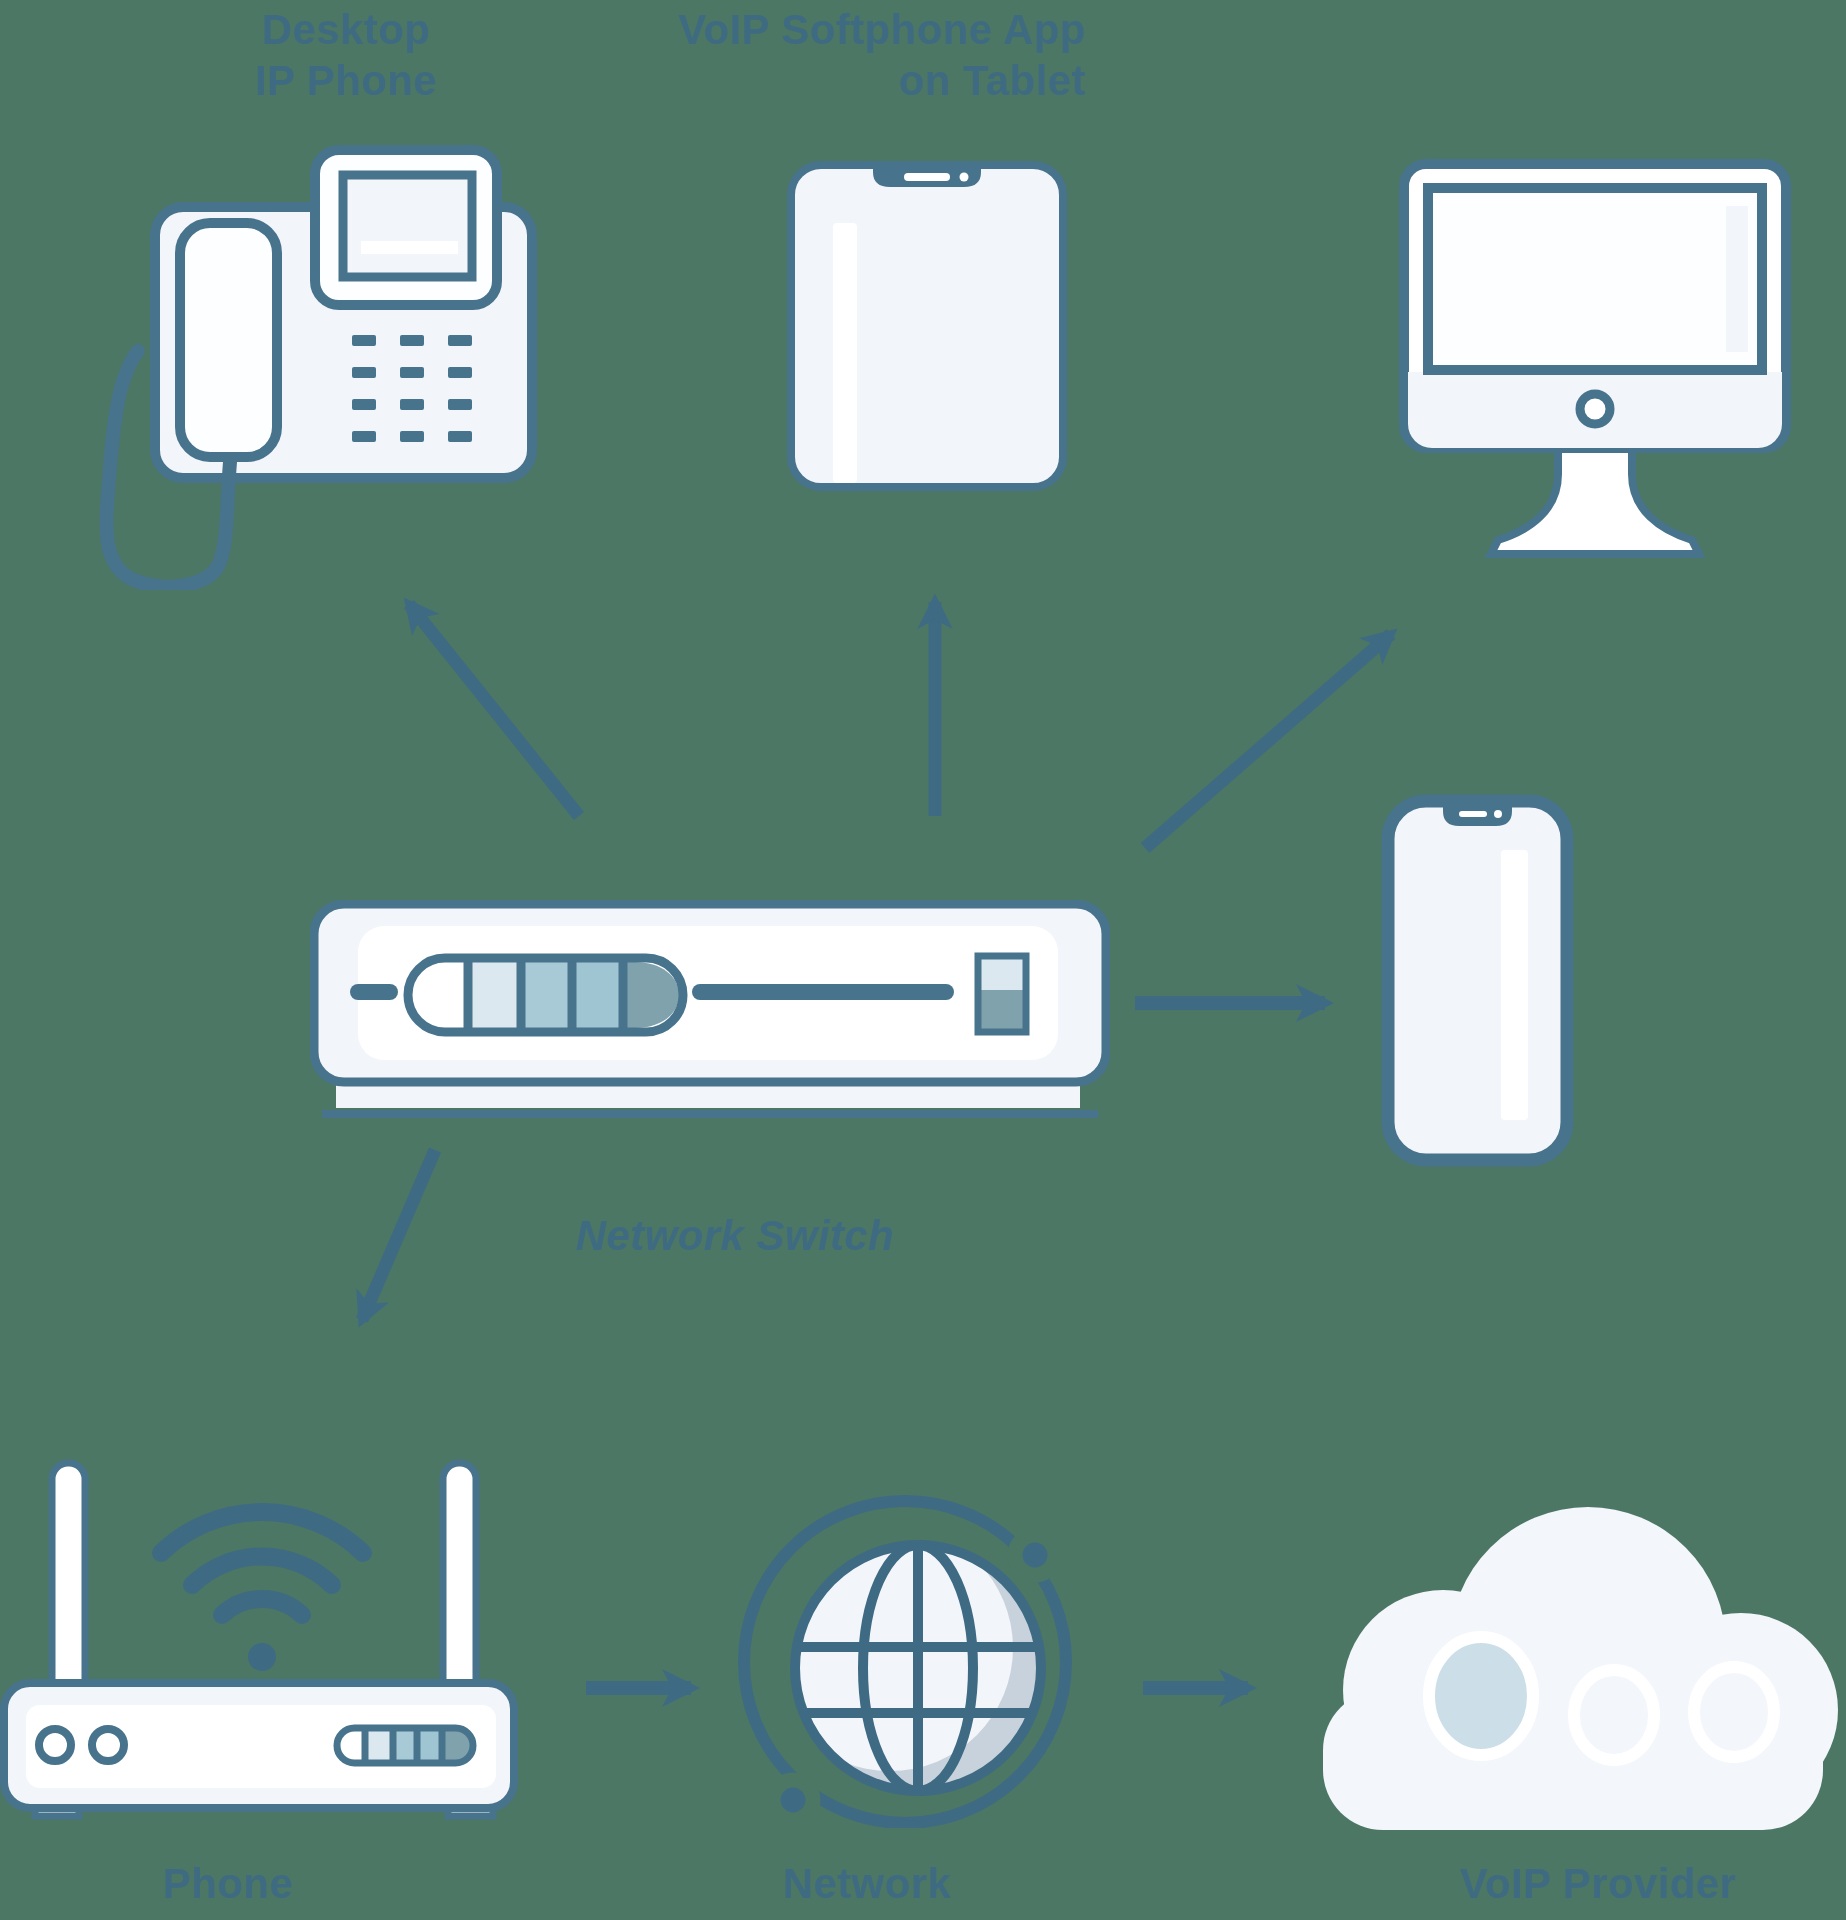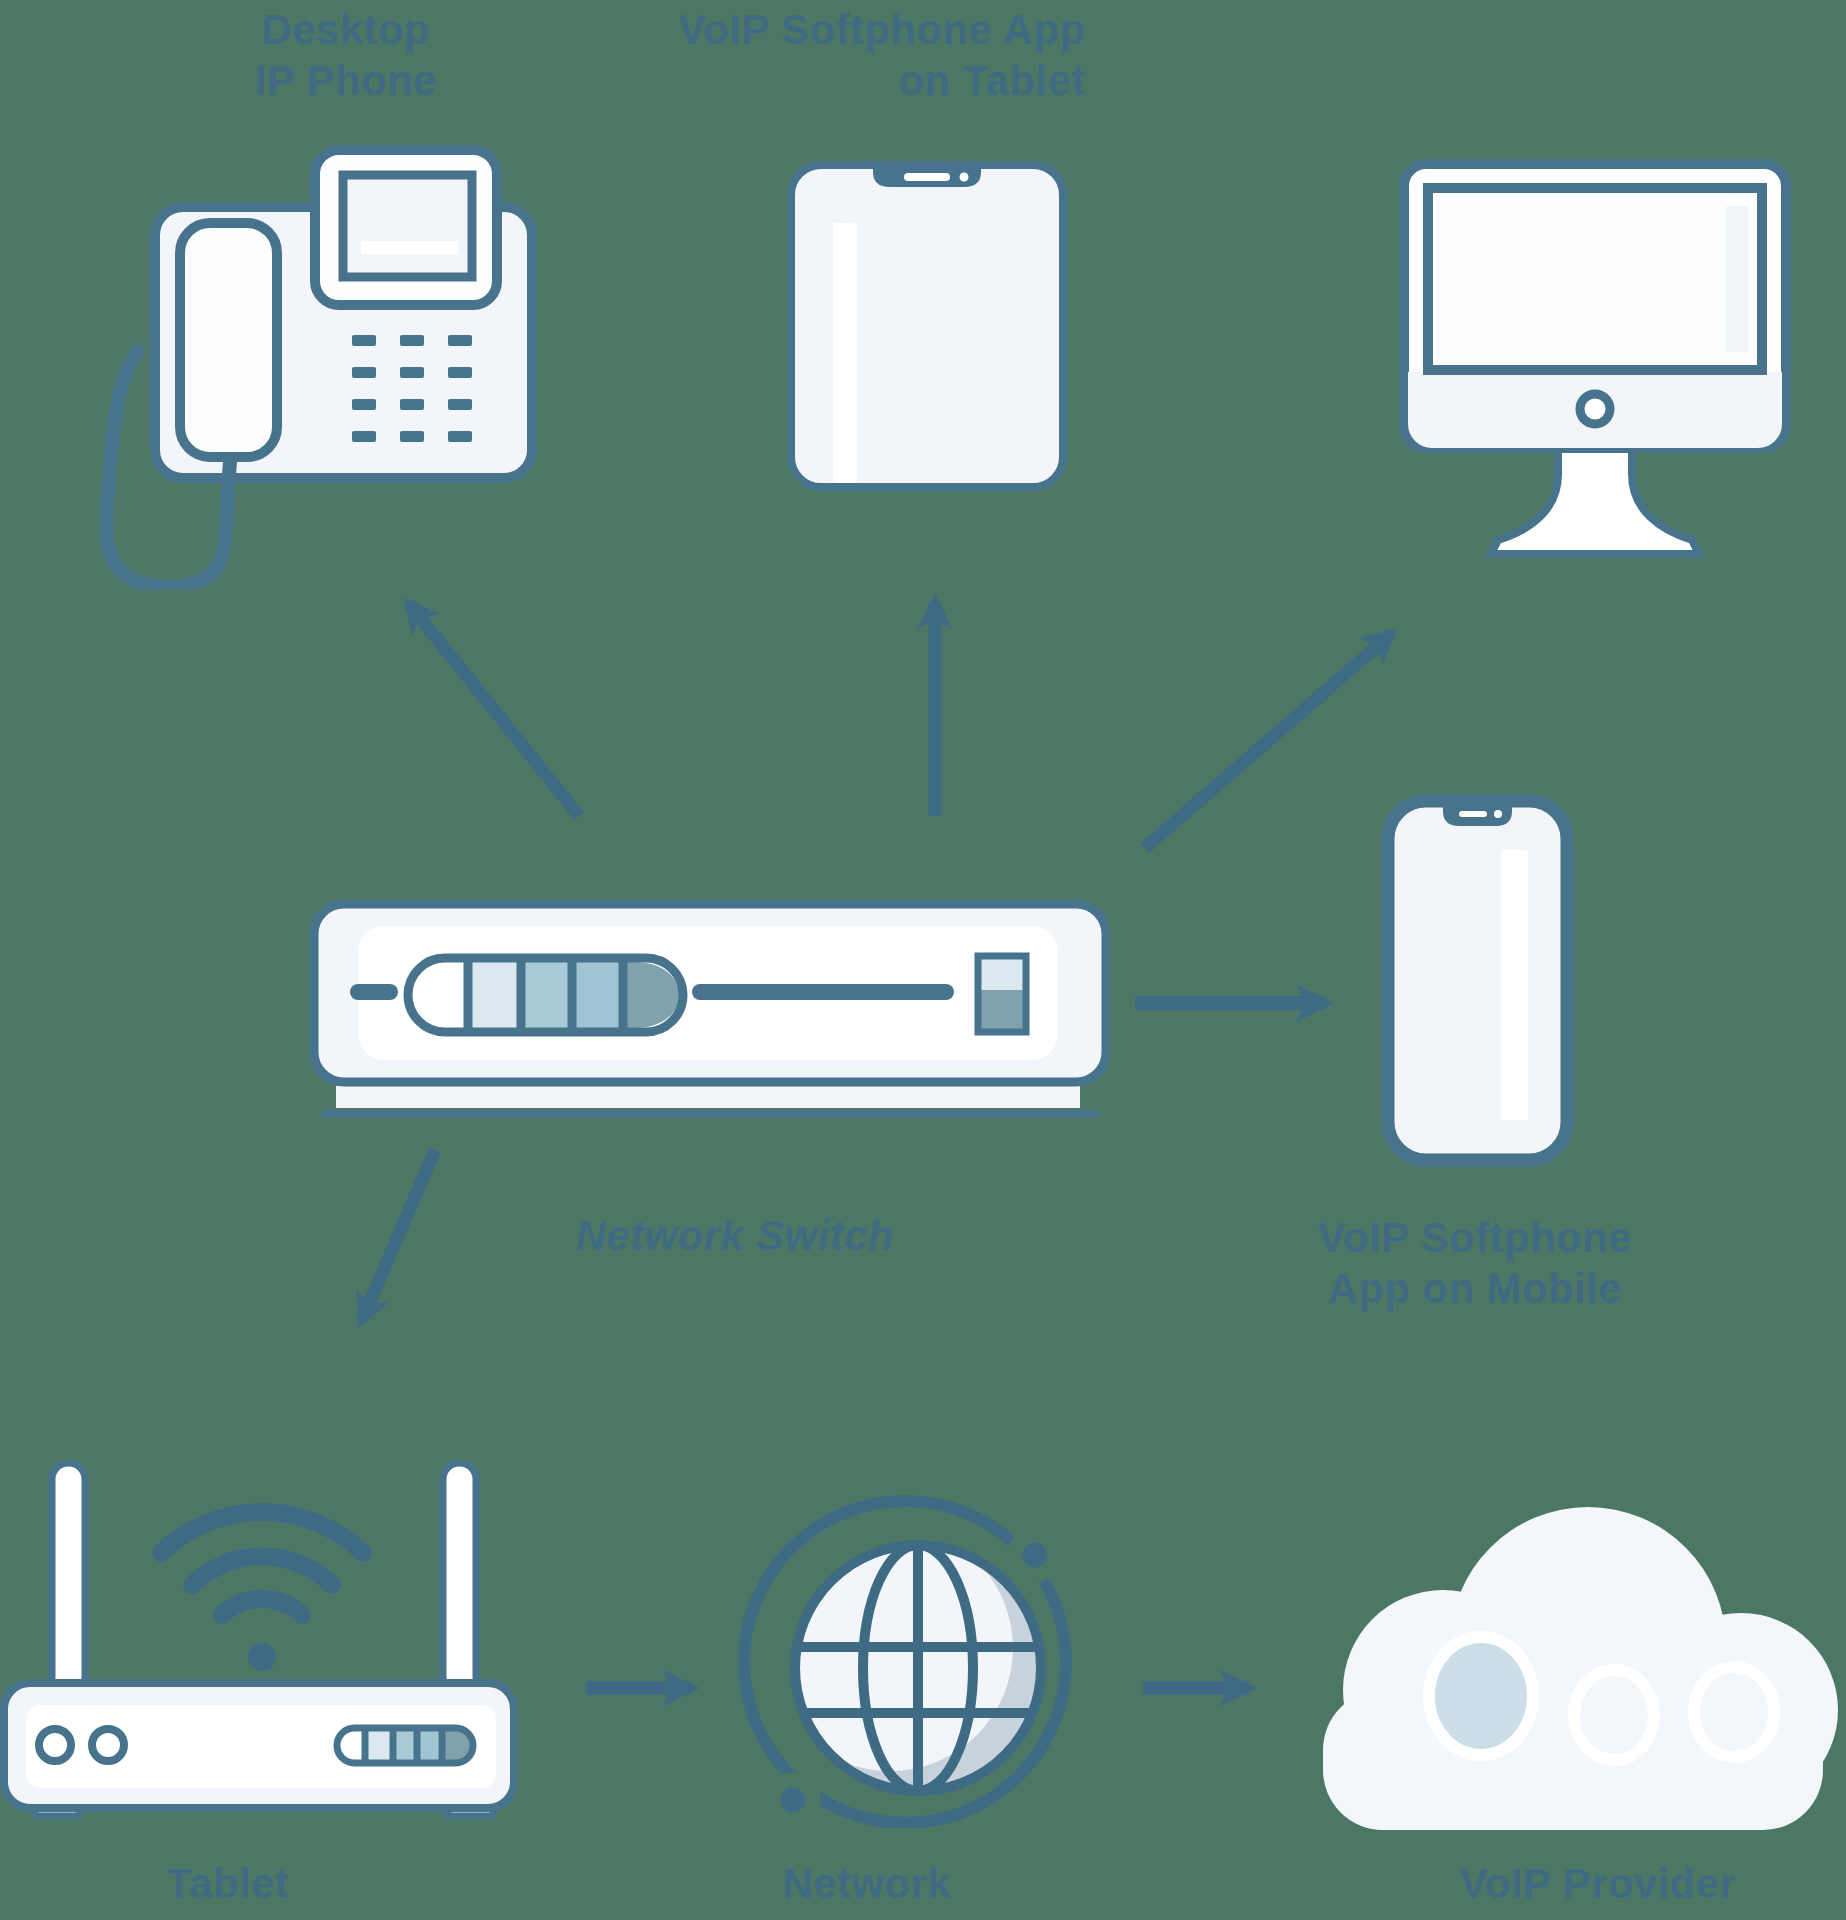--- a/index.html
+++ b/index.html
@@ -46,23 +46,21 @@
         <path d="M0.8,0.6 L9.6,5 L0.8,9.4 L3.1,5 Z" class="fA"></path>
       </marker>
     </defs>
   </svg>
 
   <div class="label" style="left:346px;top:4px;">Desktop
 IP Phone</div>
   <div class="label" style="left:882px;top:4px;text-align:right;">VoIP Softphone App
 on Tablet</div>
   <div class="label" style="left:735px;top:1210px;font-style:italic;">Network Switch</div>
-  <div class="label" style="left:1475px;top:1212px;">VoIP Softphone
-App on Mobile</div>
-  <div class="label" style="left:228px;top:1858px;">Tablet</div>
+  <div class="label" style="left:228px;top:1858px;">Phone</div>
   <div class="label" style="left:867px;top:1858px;">Network</div>
   <div class="label" style="left:1598px;top:1858px;">VoIP Provider</div>
 
   <svg class="abs" style="left:80px;top:110px;" width="480" height="480" viewBox="0 0 480 480">
     <rect x="75" y="97" width="377" height="271" rx="28" class="fO sT w10"></rect>
     <path d="M150,352 C146,402 148,436 138,456 C126,479 74,483 48,467 C28,454 25,430 27,398 C30,352 34,294 45,266 C49,255 53,247 58,241" class="fN sT w14 rc"></path>
     <rect x="100" y="113" width="97" height="234" rx="30" class="fP sT w10"></rect>
     <rect x="235" y="40" width="182" height="155" rx="24" class="fP sT w10"></rect>
     <rect x="263" y="65" width="129" height="102" class="fO sT w9"></rect>
     <rect x="281" y="131" width="97" height="13" class="fW"></rect>

